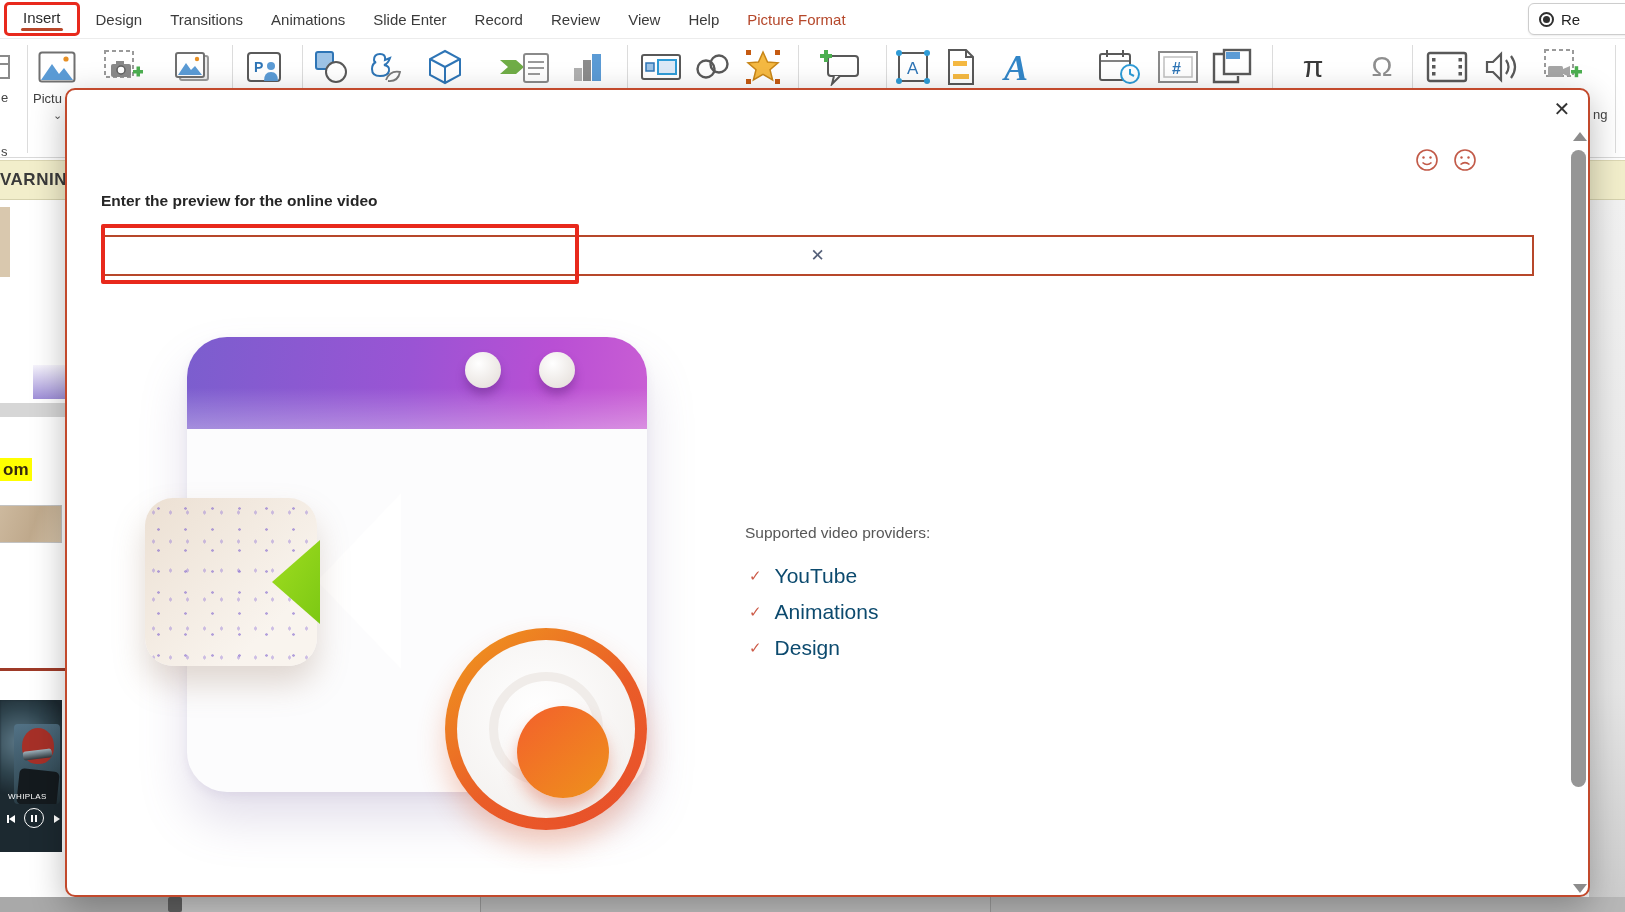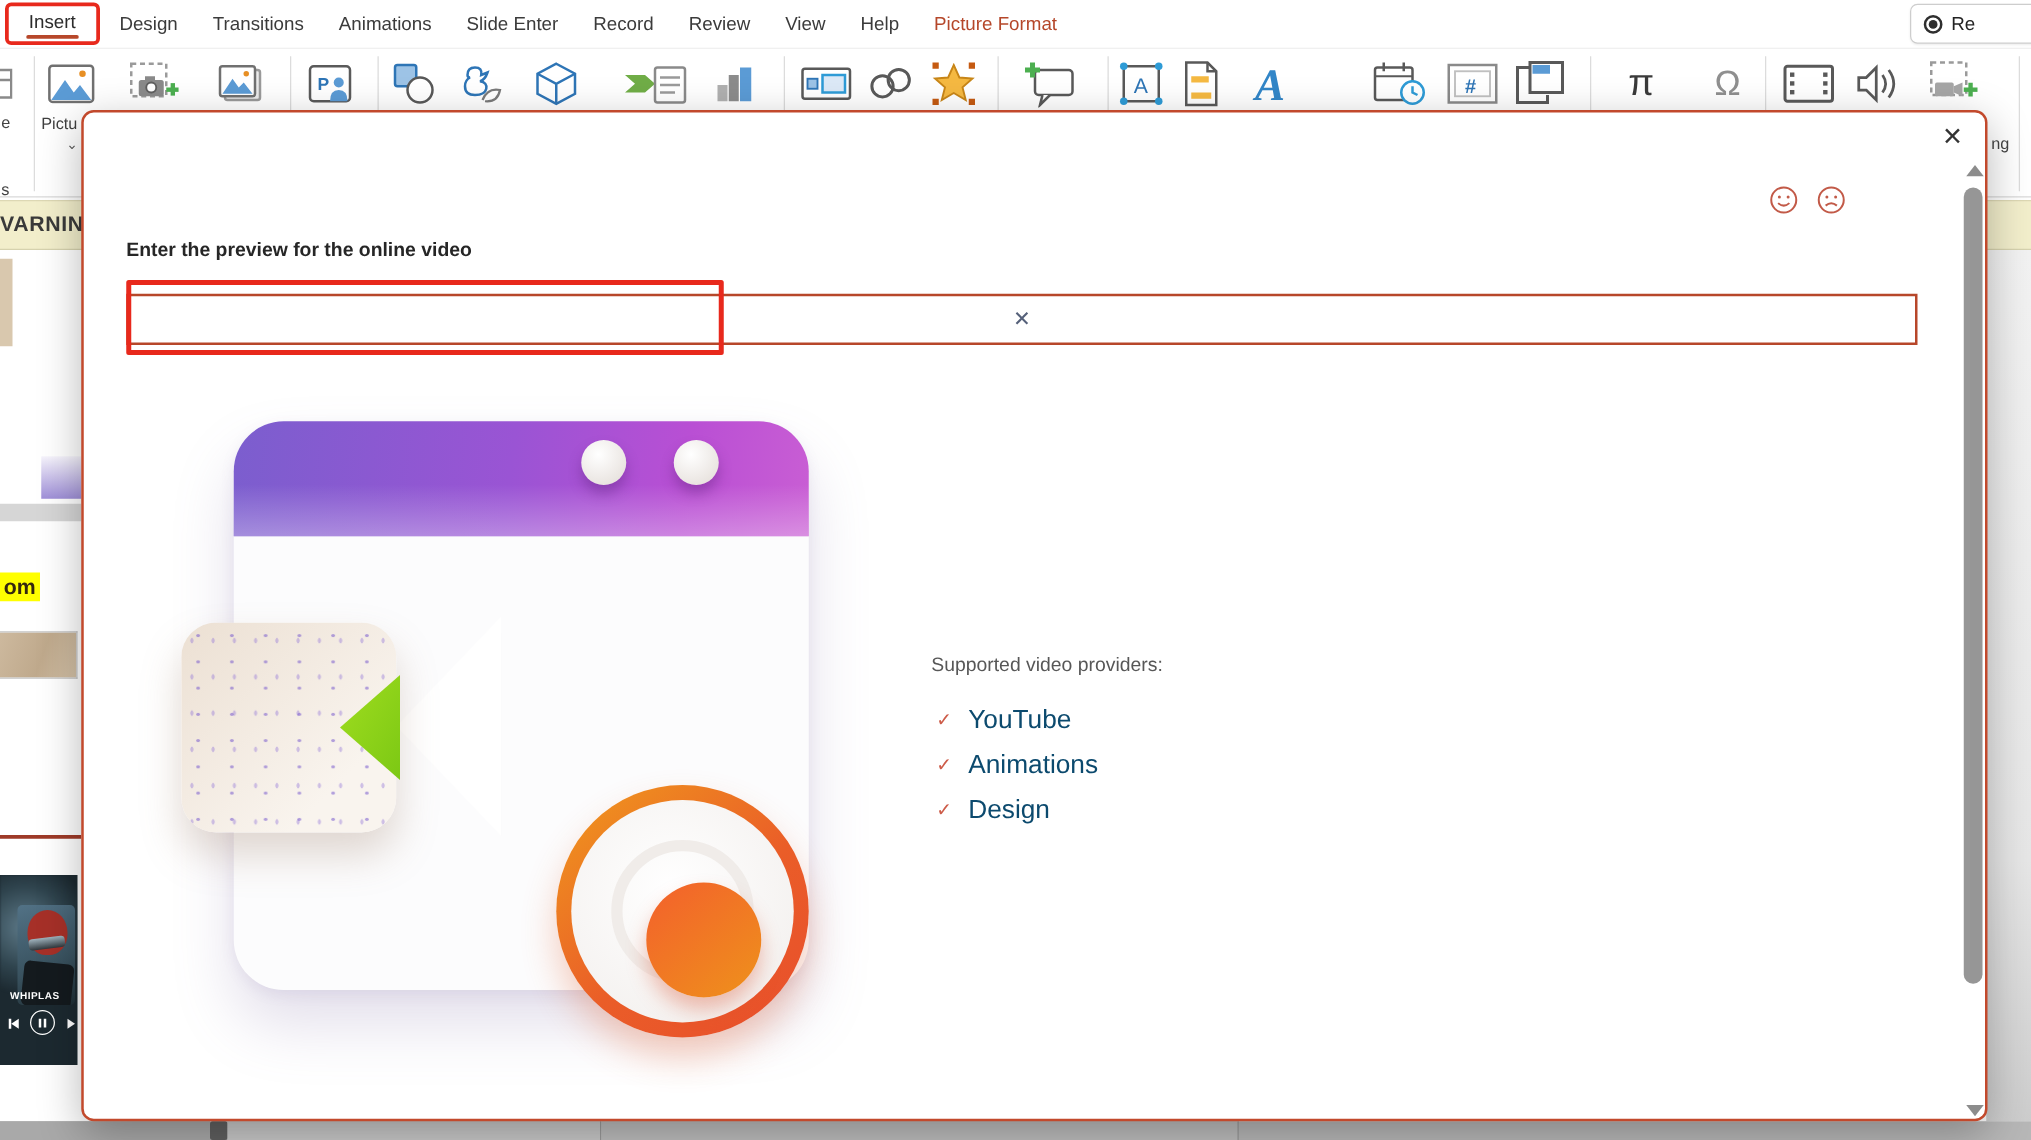--- a/index.html
+++ b/index.html
@@ -59,21 +59,21 @@
   .movie-thumb .backfig { position:absolute; left:0; top:0; width:62px; height:100px;
       background:radial-gradient(circle at 32% 42%, #5d7988 0%, #30454f 45%, transparent 75%); filter:blur(1px); }
   .movie-art { position:absolute; left:14px; top:24px; width:46px; height:80px; border-radius:4px;
                background:linear-gradient(160deg,#527286,#39525f 60%,#202f36); overflow:hidden; }
   .movie-art .hair { position:absolute; left:8px; top:4px; width:32px; height:36px;
                      border-radius:50% 50% 46% 46%; background:#a63028; }
   .movie-art .shades { position:absolute; left:9px; top:26px; width:29px; height:9px;
                        background:linear-gradient(#9fb3bd,#30383d); border-radius:3px; transform:rotate(-7deg); }
   .movie-art .body { position:absolute; left:4px; top:46px; width:40px; height:36px;
                      background:#141a1e; border-radius:5px; transform:rotate(6deg); }
-  .movie-title { position:absolute; left:8px; top:92px; font-size:8px; font-weight:700; color:#fff;
+  .movie-title { position:absolute; left:8px; top:92px; font-size:8px; font-weight:400; color:#fff;
                  letter-spacing:.4px; }
   .mt-controls { position:absolute; left:0; top:106px; width:62px; height:26px; }
   .mt-prev { position:absolute; left:9px; top:9px; width:0; height:0;
              border-top:4px solid transparent; border-bottom:4px solid transparent; border-right:6px solid #fff; }
   .mt-prevbar { position:absolute; left:7px; top:9px; width:2px; height:8px; background:#fff; }
   .mt-pause { position:absolute; left:24px; top:2px; width:20px; height:20px; border:1.5px solid #fff;
               border-radius:50%; display:flex; align-items:center; justify-content:center; gap:2px; }
   .mt-pause i { width:2px; height:7px; background:#fff; }
   .mt-next { position:absolute; left:54px; top:9px; width:0; height:0;
              border-top:4px solid transparent; border-bottom:4px solid transparent; border-left:6px solid #fff; }

